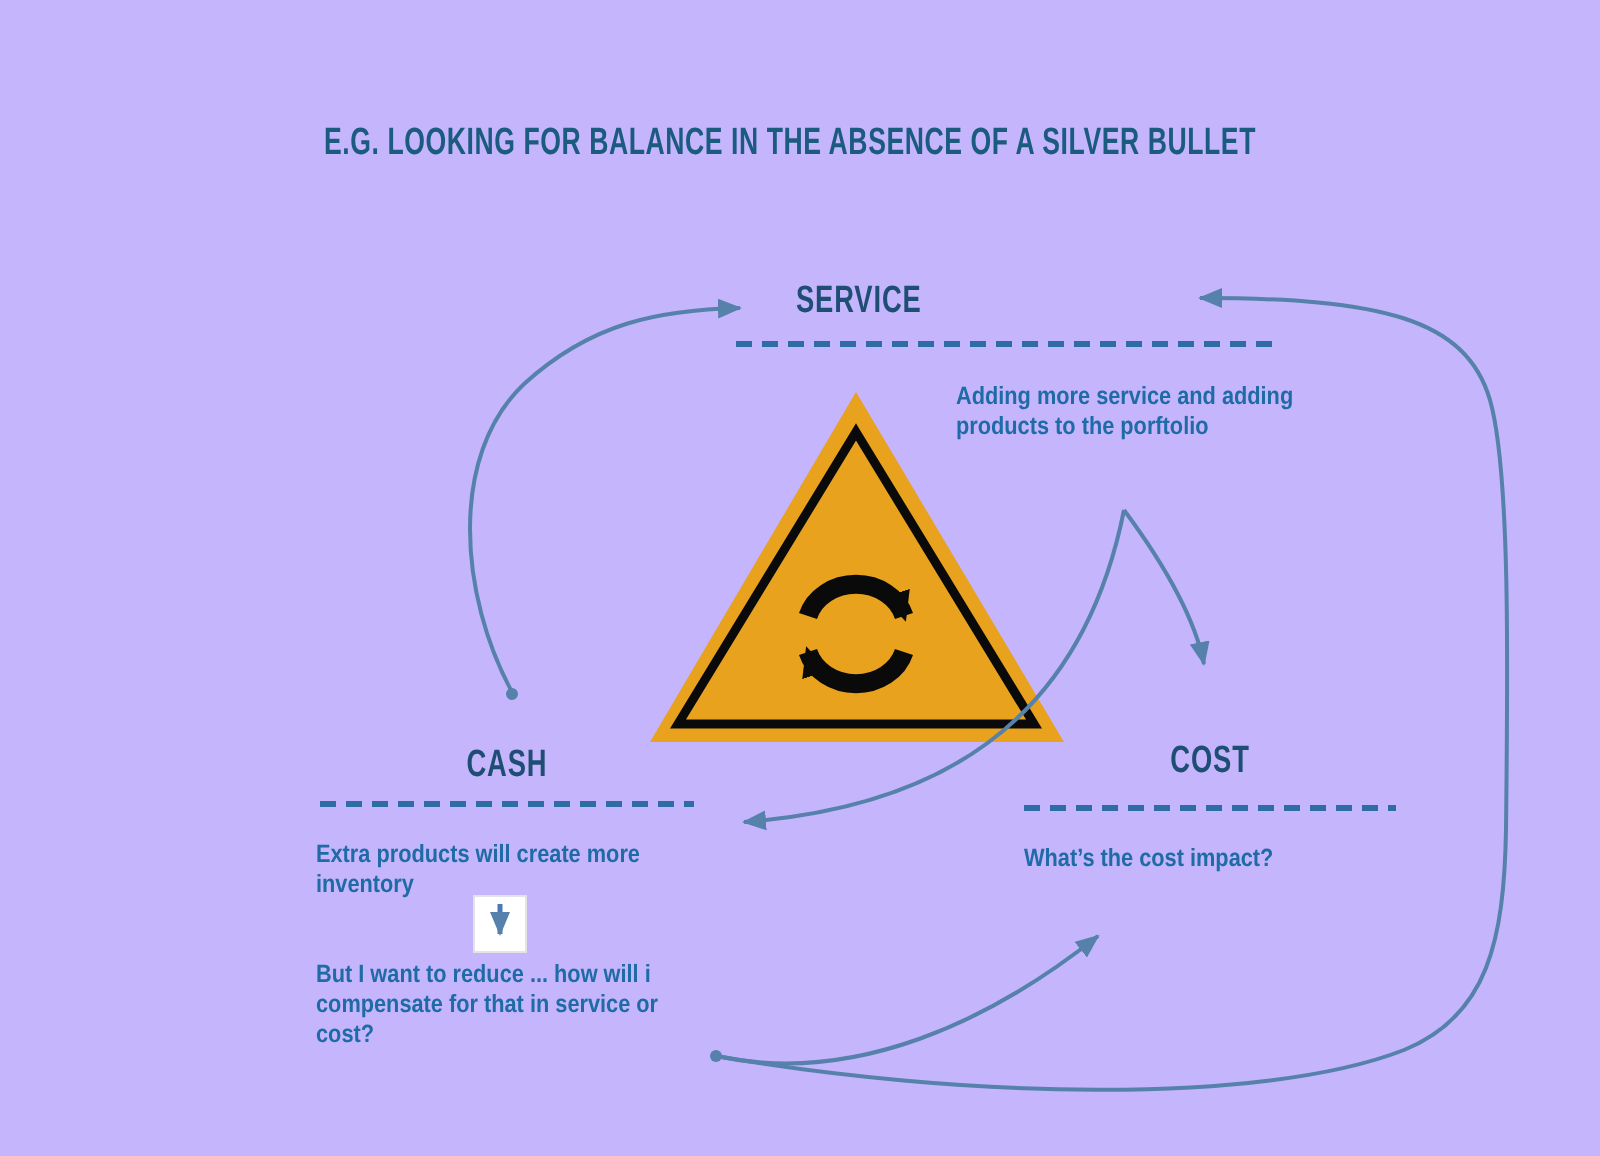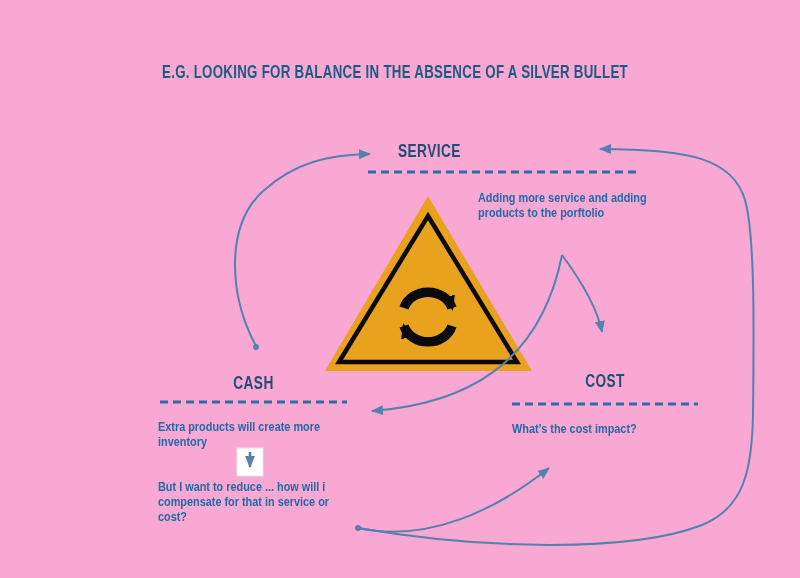--- a/index.html
+++ b/index.html
@@ -1,17 +1,17 @@
 <!DOCTYPE html>
 <html><head>
 <meta charset="utf-8">
 <style>
   html,body { margin:0; padding:0; background:#ffffff; }
   .stage {
-    position:relative; width:800px; height:578px; background:#f9a8d4;
+    position:relative; width:800px; height:578px; background:#c4b5fd;
     font-family:"Liberation Sans", sans-serif; overflow:hidden;
   }
   .title {
     position:absolute; left:162px; top:61px;
     font-size:19px; font-weight:bold; color:#1c5b80;
     letter-spacing:.4px; white-space:nowrap;
     transform:scaleX(.70); transform-origin:left top;
   }
   .node-label {
     position:absolute; font-size:19px; font-weight:bold; color:#1f4e74;

